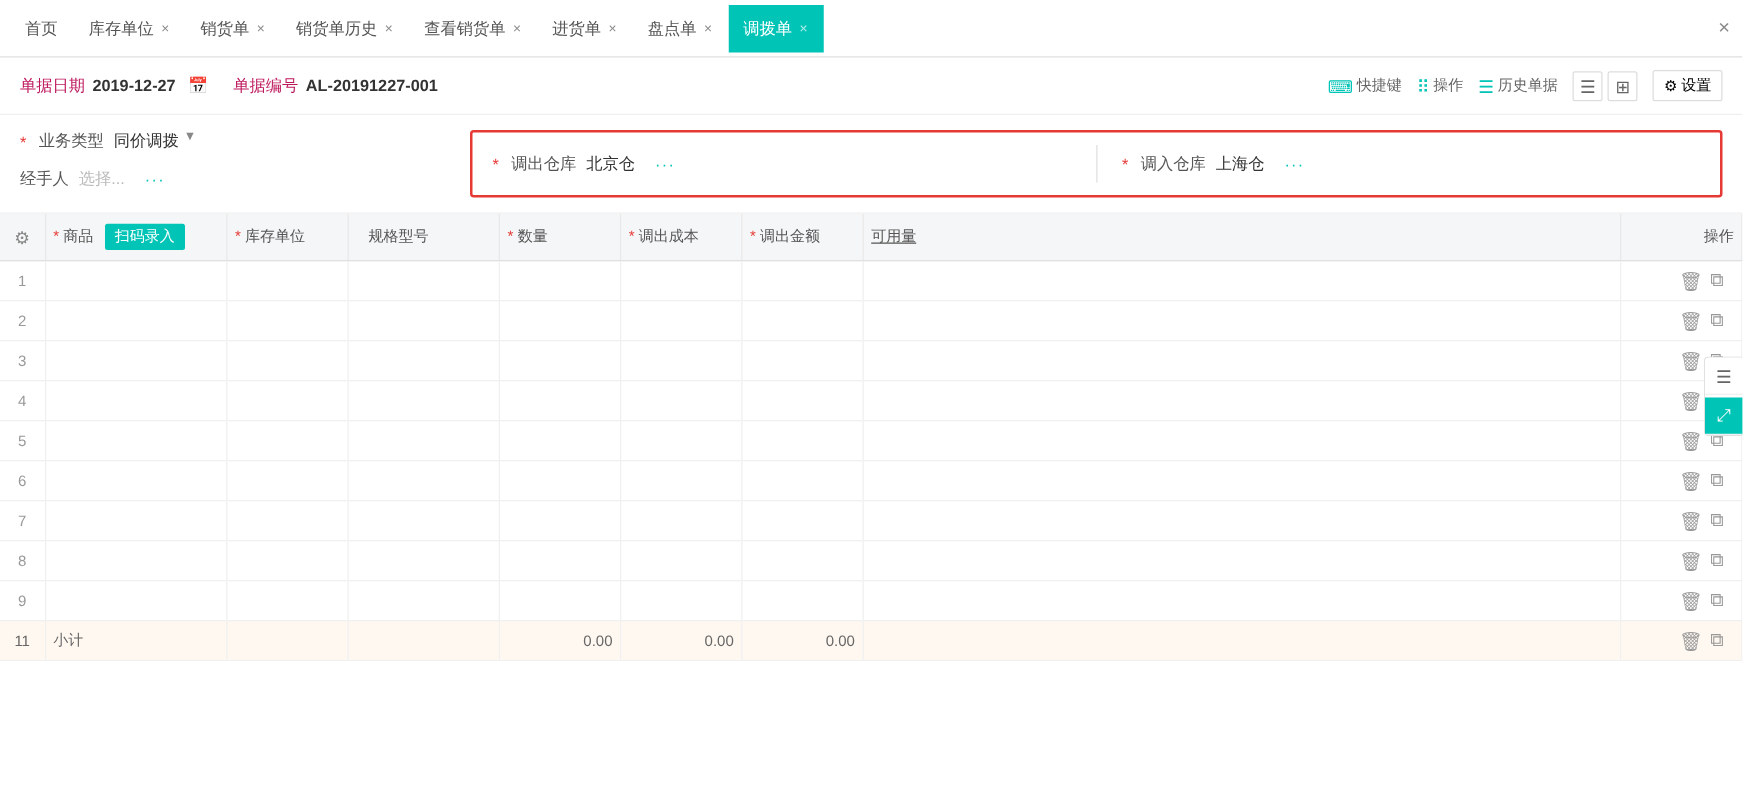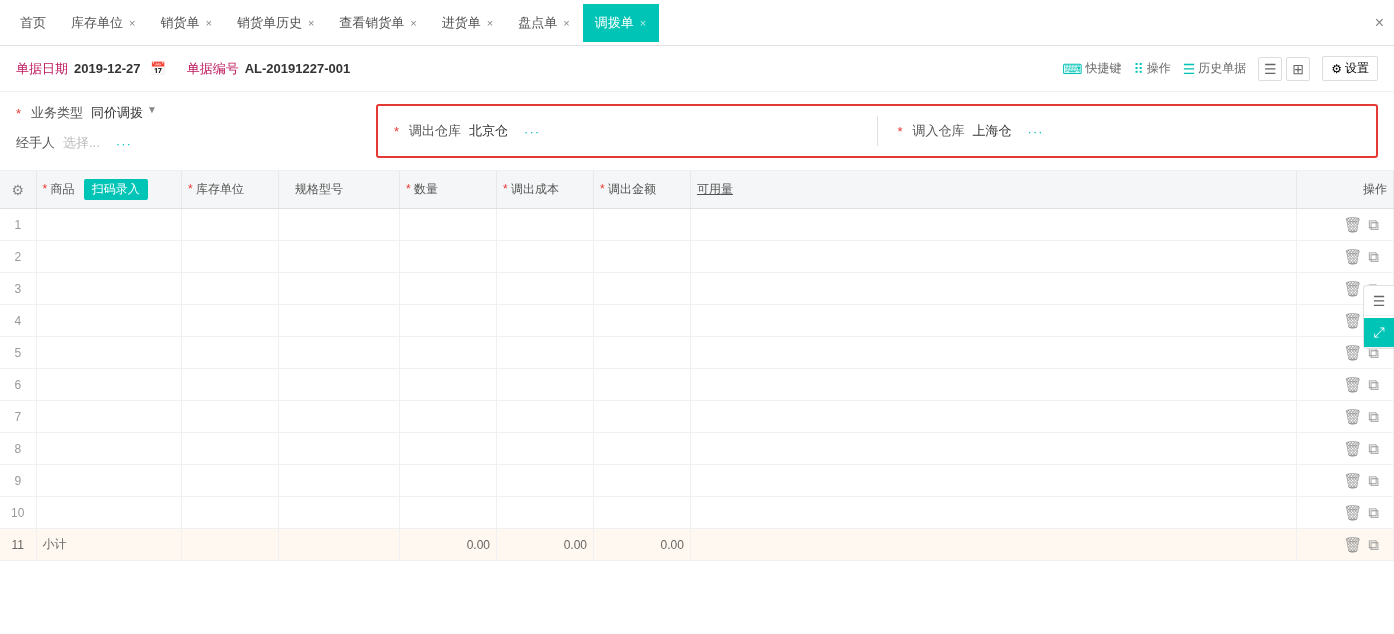--- a/index.html
+++ b/index.html
@@ -451,36 +451,20 @@
       <td></td>
       <td></td>
       <td></td>
       <td>
         <div class="action-cell">
           <span class="action-btn">🗑</span>
           <span class="action-btn copy-btn">⧉</span>
         </div>
       </td>
     </tr>
-        <tr>
-      <td class="row-num">10</td>
-      <td></td>
-      <td></td>
-      <td></td>
-      <td></td>
-      <td></td>
-      <td></td>
-      <td></td>
-      <td>
-        <div class="action-cell">
-          <span class="action-btn">🗑</span>
-          <span class="action-btn copy-btn">⧉</span>
-        </div>
-      </td>
-    </tr>
         <tr class="subtotal-row">
       <td class="row-num">11</td>
       <td style="color:#666;">小计</td>
       <td></td>
       <td></td>
       <td style="text-align:right;">0.00</td>
       <td style="text-align:right;">0.00</td>
       <td style="text-align:right;">0.00</td>
       <td></td>
       <td>

